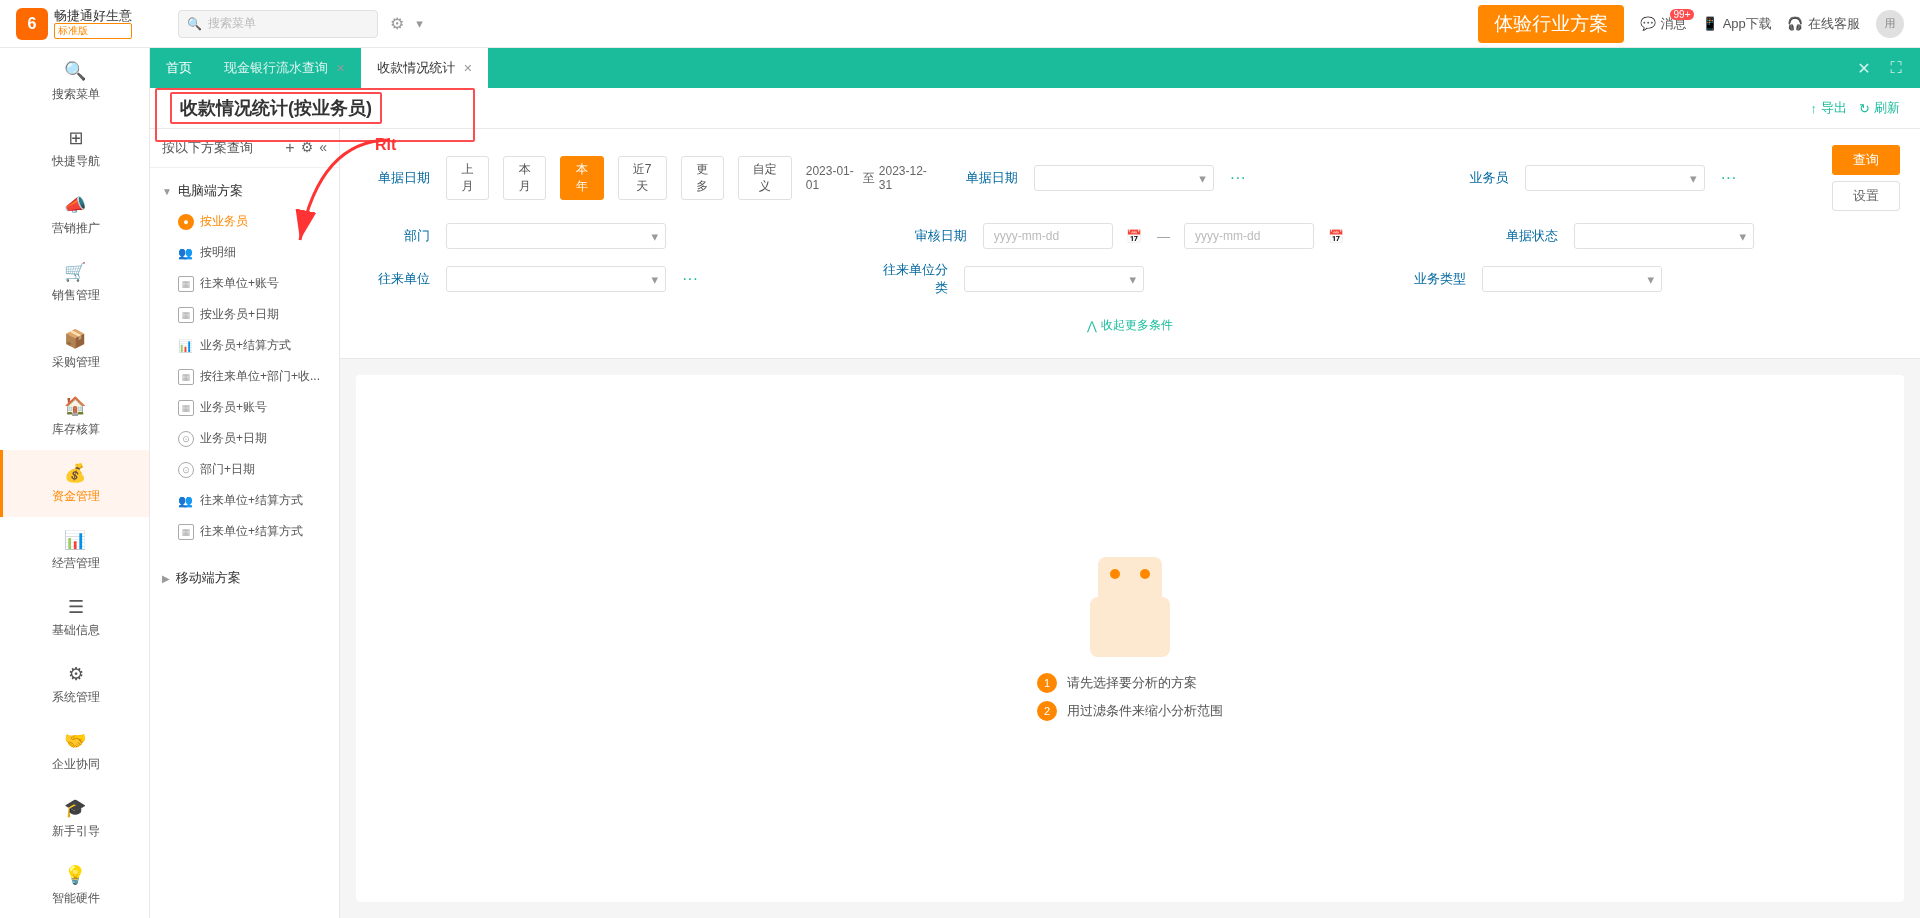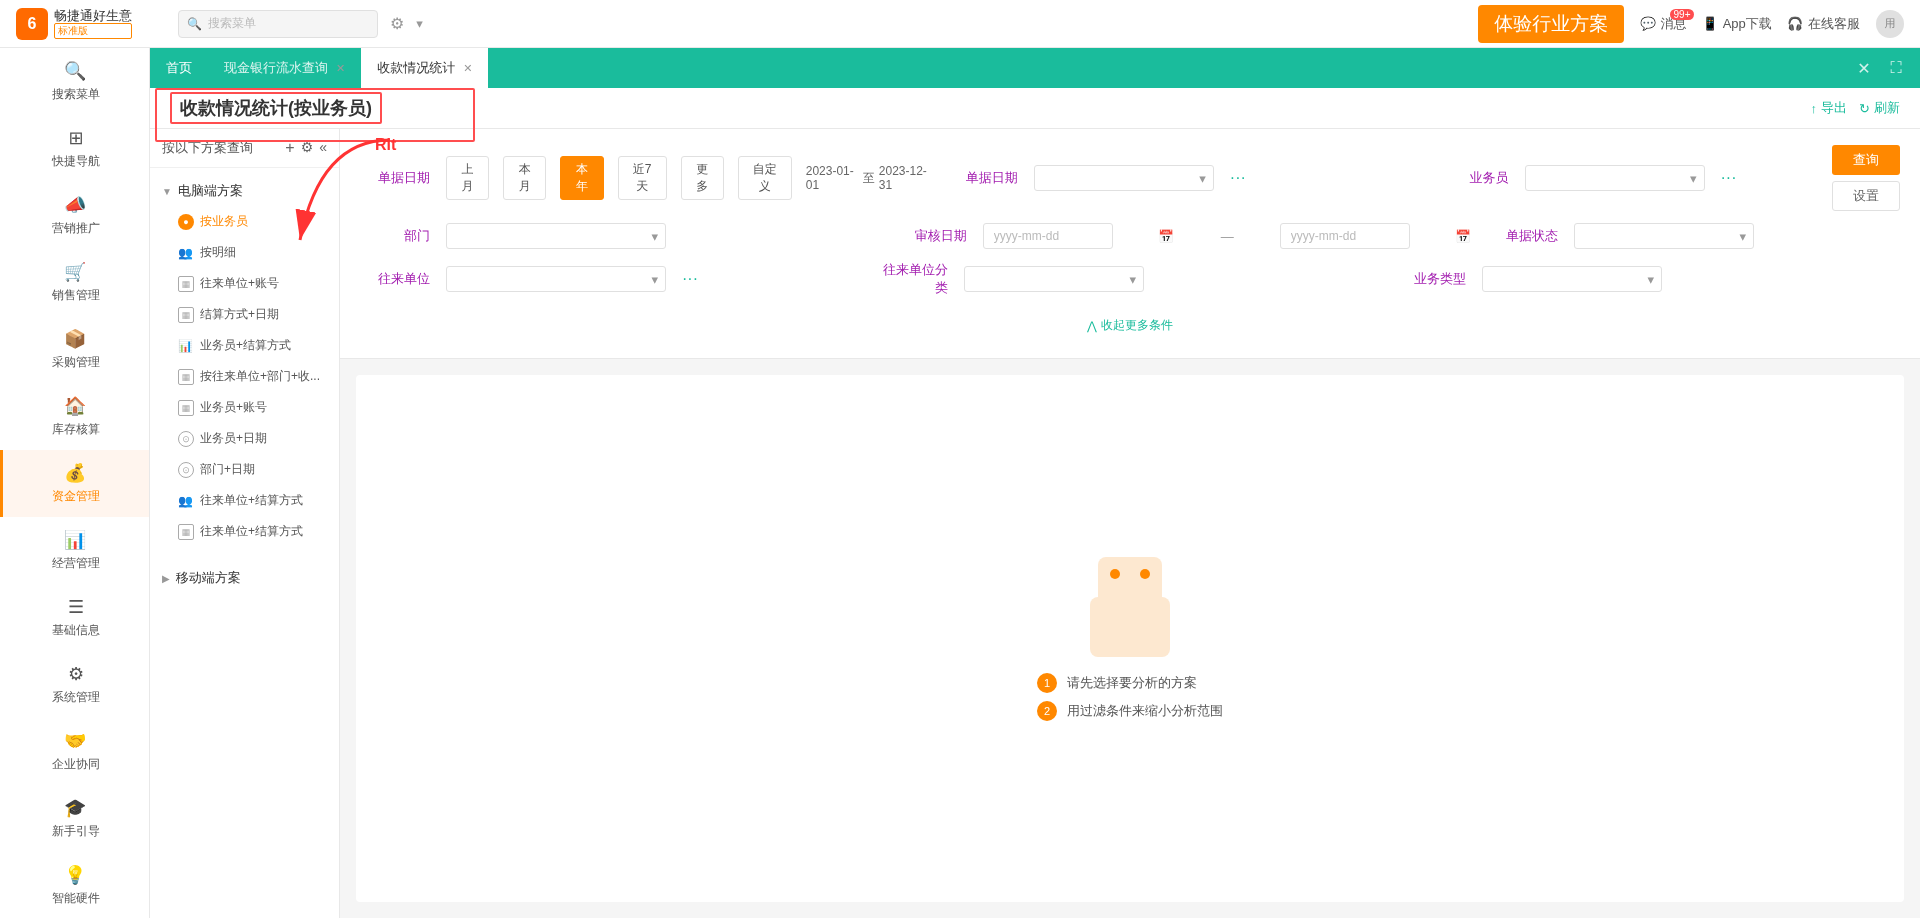--- a/index.html
+++ b/index.html
@@ -201,21 +201,21 @@
     }
     .filter-row {
       display: flex;
       align-items: center;
       gap: 16px;
       margin-bottom: 12px;
     }
     .filter-row:last-child { margin-bottom: 0; }
     .filter-label {
       width: 70px;
-      color: #a21caf;
+      color: #0369a1;
       font-size: 13px;
       text-align: right;
       flex-shrink: 0;
     }
     .filter-control {
       display: flex; align-items: center; gap: 14px;
       flex: 1;
     }
     .date-btn {
       padding: 4px 10px;
@@ -594,21 +594,21 @@
               <div class="scheme-item">
                 <span class="scheme-icon-people">👥</span>
                 <span>按明细</span>
               </div>
               <div class="scheme-item">
                 <span class="scheme-icon-grid">▦</span>
                 <span>往来单位+账号</span>
               </div>
               <div class="scheme-item">
                 <span class="scheme-icon-grid">▦</span>
-                <span>结算方式+日期</span>
+                <span>按业务员+日期</span>
               </div>
               <div class="scheme-item">
                 <span class="scheme-icon-bar">📊</span>
                 <span>业务员+结算方式</span>
               </div>
               <div class="scheme-item">
                 <span class="scheme-icon-grid">▦</span>
                 <span>按往来单位+部门+收...</span>
               </div>
               <div class="scheme-item">
@@ -687,21 +687,21 @@
               <div class="filter-row">
                 <span class="filter-label">部门</span>
                 <div class="filter-control" style="flex:0.8;">
                   <div class="select-wrapper">
                     <select class="select-box" style="min-width:220px;">
                       <option value=""></option>
                     </select>
                   </div>
                 </div>
                 <span class="filter-label">审核日期</span>
-                <div class="filter-control" style="flex:0.9;justify-content:space-between;">
+                <div class="filter-control" style="flex:0.9;">
                   <input class="input-box date-input" type="text" placeholder="yyyy-mm-dd" style="">
                   <span class="calendar-icon">📅</span>
                   <span class="dash">—</span>
                   <input class="input-box date-input" type="text" placeholder="yyyy-mm-dd" style="">
                   <span class="calendar-icon">📅</span>
                 </div>
                 <span class="filter-label">单据状态</span>
                 <div class="filter-control" style="flex:0.6;">
                   <div class="select-wrapper">
                     <select class="select-box">

